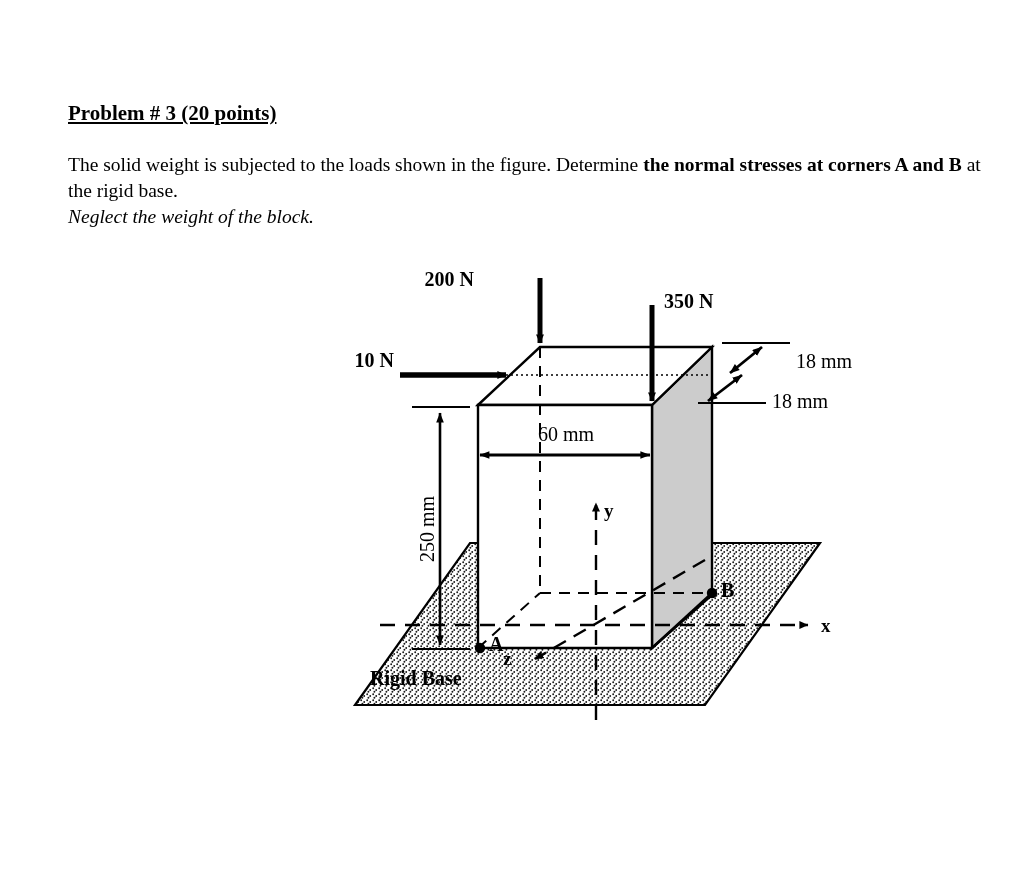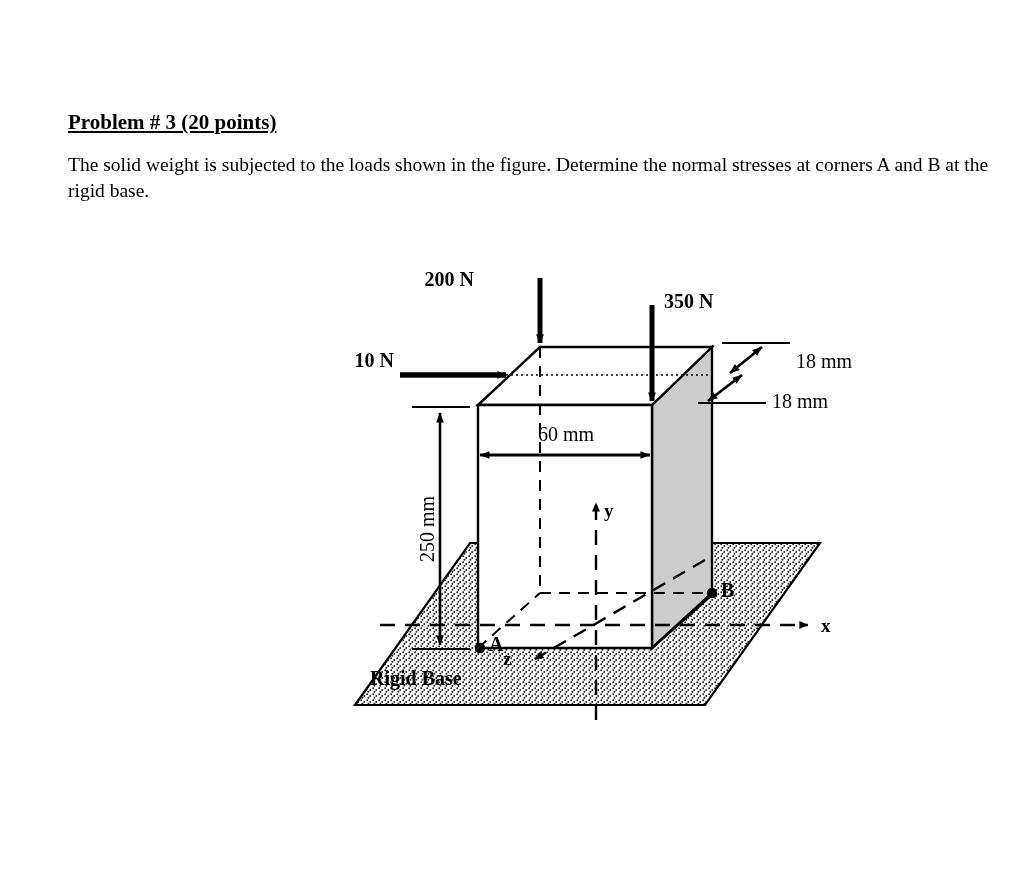--- a/index.html
+++ b/index.html
@@ -17,36 +17,36 @@
   }
   .page {
     position: absolute;
     left: 0; top: 0;
     width: 1024px;
     height: 885px;
   }
   .problem-title {
     position: absolute;
     left: 68px;
-    top: 110px;
+    top: 101px;
     font-size: 21px;
     font-weight: bold;
     text-decoration: underline;
     letter-spacing: 0px;
     white-space: nowrap;
   }
   .statement {
     position: absolute;
     left: 68px;
     top: 152px;
     width: 932px;
     font-size: 19.5px;
     line-height: 26px;
   }
-  .statement .b { font-weight: normal; }
+  .statement .b { font-weight: bold; }
   .neglect {
     position: absolute;
     left: 68px;
     top: 204px;
     font-size: 19.5px;
     font-style: italic;
     line-height: 26px;
     white-space: nowrap;
   }
   .figure {
@@ -80,20 +80,21 @@
 <body>
 
 <div class="page">
 
   <div class="problem-title">Problem # 3 (20 points)</div>
 
   <div class="statement">
     <span>The solid weight is subjected to the loads shown in the figure. Determine </span><span class="b">the normal stresses at corners A and B</span><span> at the rigid base.</span>
   </div>
 
+  <div class="neglect">Neglect the weight of the block.</div>
 
   <div class="figure">
     <svg width="540" height="480" viewBox="0 0 540 480" xmlns="http://www.w3.org/2000/svg">
       <defs>
         <pattern id="stipple" width="6" height="6" patternUnits="userSpaceOnUse">
           <rect width="6" height="6" fill="#ffffff"></rect>
           <circle cx="1.2" cy="1.2" r="0.95" fill="#1a1a1a"></circle>
           <circle cx="4.2" cy="3.0" r="0.95" fill="#1a1a1a"></circle>
           <circle cx="2.4" cy="4.8" r="0.95" fill="#1a1a1a"></circle>
         </pattern>

